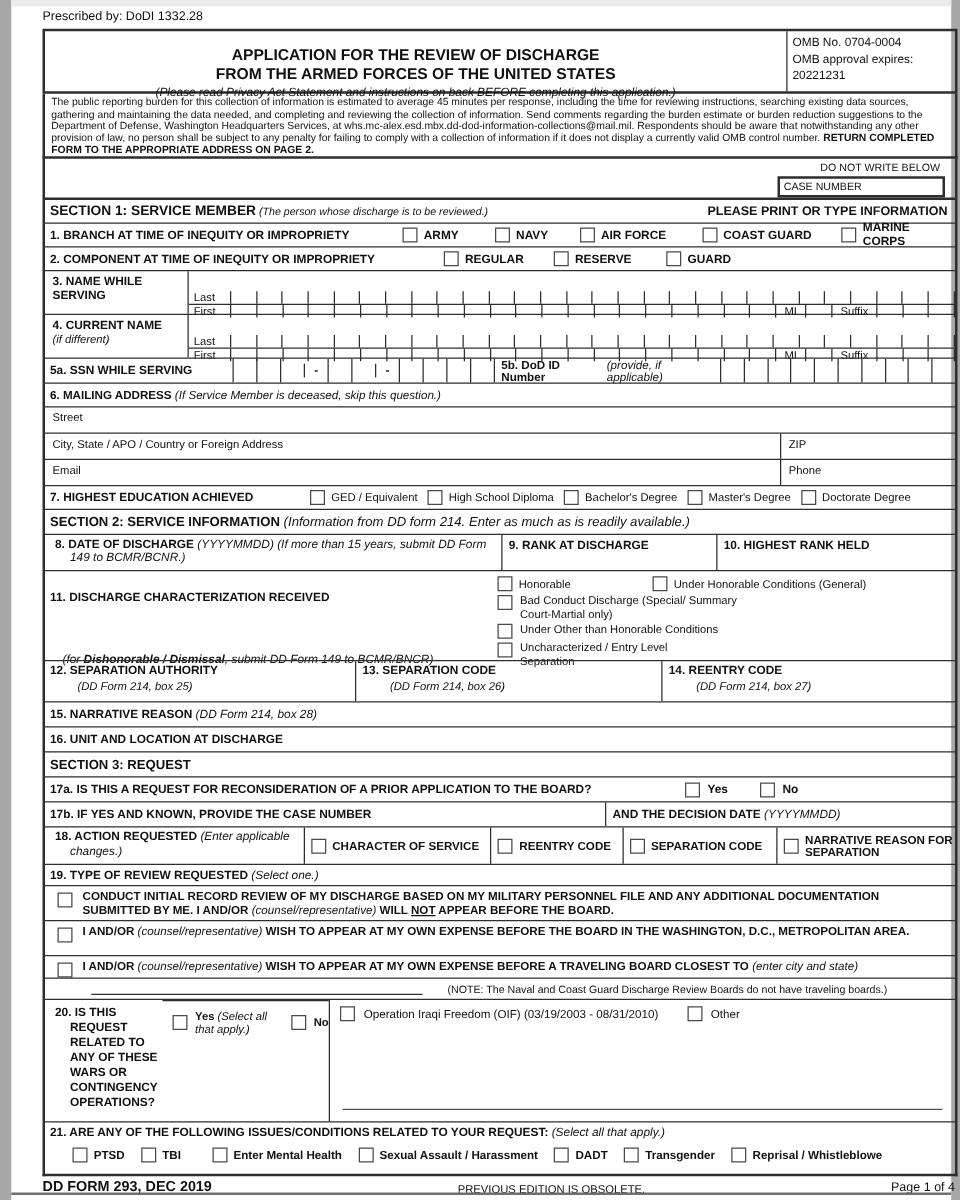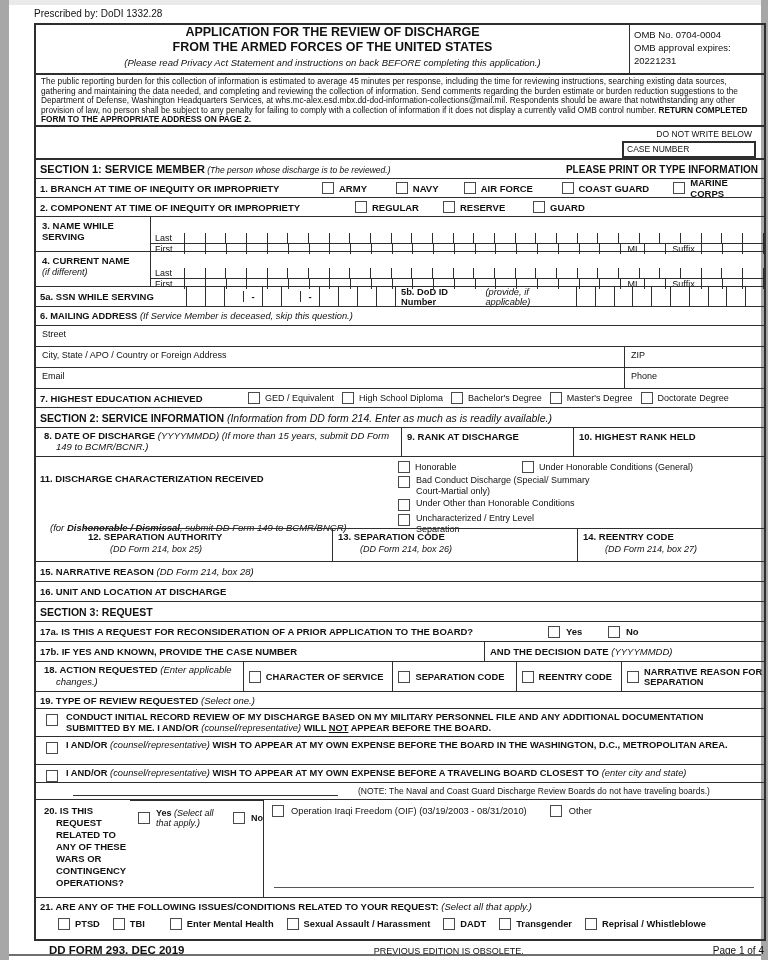--- a/index.html
+++ b/index.html
@@ -8,21 +8,21 @@
   .page{position:relative; width:768px; height:960px; background:#fff; overflow:hidden;}
   .edge-left{position:absolute; left:0; top:0; width:9px; height:100%; background:#a7a7a7;}
   .edge-right{position:absolute; right:0; top:0; width:7px; height:100%; background:#a7a7a7;}
   .edge-top{position:absolute; left:9px; right:7px; top:0; height:5px; background:#eaeaea;}
   .wrap{position:absolute; left:34px; top:8px; width:732px;}
   .b{font-weight:700;} .i{font-style:italic;}
   .seg-b{font-weight:700;} .seg-i{font-style:italic;} .seg-bi{font-weight:700;font-style:italic;}
   .seg-bu{font-weight:700;text-decoration:underline;}
   .prescribed{height:15px; font-size:10px;}
   .title-box{height:52px; border:2px solid var(--bc); display:flex;}
-  .title-main{flex:1; text-align:center; padding-top:0;}
+  .title-main{flex:1; text-align:center; padding-top:12px;}
   .title-main .t1,.title-main .t2{font-size:12.5px; font-weight:700; line-height:15px;}
   .title-main .t3{font-size:9.5px; font-style:italic; margin-top:2px;}
   .omb{width:135px; border-left:1px solid var(--bc); font-size:9.5px; line-height:13px; padding:3px 4px;}
   .burden{height:52px; border:2px solid var(--bc); border-top:0; font-size:8.3px; line-height:9.6px; padding:2px 5px; overflow:hidden;}
   .burden .ret{font-weight:700;}
   .main{border:2px solid var(--bc); border-top:0;}
   .row{display:flex; align-items:center; border-top:1px solid var(--bc); font-size:9.5px; position:relative;}
   .row.thick{border-top-width:2px;}
   .cb{display:inline-block; width:12px; height:12px; border:1px solid #4a4a4a; background:#fff; flex:none; vertical-align:middle;}
   .opt{display:flex; align-items:center; gap:5px;}
@@ -71,21 +71,21 @@
   .c8{width:365px; padding:2px 0 0 4px; line-height:11px;}
   .hang{padding-left:16px; text-indent:-12px;}
   .c9{width:172px; border-left:1px solid var(--bc); padding:3px 0 0 5px; font-weight:700;}
   .c10{flex:1; border-left:1px solid var(--bc); padding:3px 0 0 5px; font-weight:700;}
   .r11{height:72px; align-items:stretch;}
   .c11l{width:362px; padding:16px 0 0 4px; line-height:12px; font-size:9.5px;}
   .c11r{flex:1; padding-top:3px; font-size:9px;}
   .c11r .ln{display:flex; align-items:flex-start; margin-bottom:2px; gap:6px;}
   .c11r .ln .cb{margin-top:1px;}
   .lbl-wrap{line-height:10.5px;}
-  .r12{height:33px; align-items:stretch;margin-left:48px;}
+  .r12{height:33px; align-items:stretch;}
   .c12{width:248px; padding:2px 0 0 4px; line-height:12px;}
   .c13{width:245px; border-left:1px solid var(--bc); padding:2px 0 0 5px; line-height:12px;}
   .c14{flex:1; border-left:1px solid var(--bc); padding:2px 0 0 5px; line-height:12px;}
   .sub-i{font-style:italic; font-weight:400; padding-left:22px; font-size:9px;}
   .r-sim{height:20px; padding-left:4px;}
   
   .r17a .ans{display:flex; align-items:center; gap:6px; position:absolute;}
   .r17b{height:20px; align-items:stretch;}
   .r17b .left{flex:1; padding:4px 0 0 4px; font-weight:700;}
   .r17b .rightc{width:280px; border-left:1px solid var(--bc); padding:4px 0 0 5px;}
@@ -106,21 +106,21 @@
   .c20l .top{flex:1; padding:5px 4px 0 4px; font-weight:700; line-height:12px;}
   .c20l .bottom{height:34px; border-top:1px solid var(--bc); display:flex; align-items:center; padding-left:8px; gap:6px; font-size:9px;}
   .c20r{flex:1; position:relative; padding:5px 0 0 8px; font-size:9.3px;}
   .c20r .ln{display:flex; align-items:center; gap:7px;}
   .c20r .other{margin-left:16px;}
   .c20r .wline2{position:absolute; left:10px; right:10px; bottom:9px; border-bottom:1px solid #555;}
   .r21{height:42px; flex-direction:column; align-items:stretch;}
   .r21 .head{padding:3px 0 0 4px; font-size:9.5px;}
   .r21 .opts21{display:flex; align-items:center; padding:6px 0 0 22px; gap:13px; font-size:9.3px; font-weight:700;}
   .footer{display:flex; justify-content:space-between; align-items:flex-start; padding:3px 2px 0 0;}
-  .footer .f1{font-size:11.5px; font-weight:700;margin-left:15px;}
+  .footer .f1{font-size:11.5px; font-weight:700;}
   .footer .f2{font-size:9px; margin-top:2px;}
   .footer .f3{font-size:10px; margin-top:1px;}
   .bottom-line{position:absolute; left:9px; right:7px; top:954px; height:2px; background:#6f6f6f;}
 </style>
 </head>
 <body>
 
 <div class="page">
   <div class="edge-left"></div>
   <div class="edge-right"></div>
@@ -507,27 +507,27 @@
       </div>
 
       <div class="row r18">
         <div class="c18l">
             <div class="hang"><span class="seg-b">18. ACTION REQUESTED </span><span class="seg-i">(Enter applicable changes.)</span></div>
           </div>
         <div class="c18 c18a">
             <span class="cb"></span>
             <span>CHARACTER OF SERVICE</span>
           </div>
+        <div class="c18 c18c">
+            <span class="cb"></span>
+            <span>REENTRY CODE</span>
+          </div>
         <div class="c18 c18b">
             <span class="cb"></span>
             <span>SEPARATION CODE</span>
-          </div>
-        <div class="c18 c18c">
-            <span class="cb"></span>
-            <span>REENTRY CODE</span>
           </div>
         <div class="c18 c18d">
             <span class="cb"></span>
             <span class="tw" style="width:120px;">NARRATIVE REASON FOR SEPARATION</span>
           </div>
       </div>
 
       <div class="row r19h">
         <span><span class="seg-b">19. TYPE OF REVIEW REQUESTED </span><span class="seg-i">(Select one.)</span></span>
       </div>

